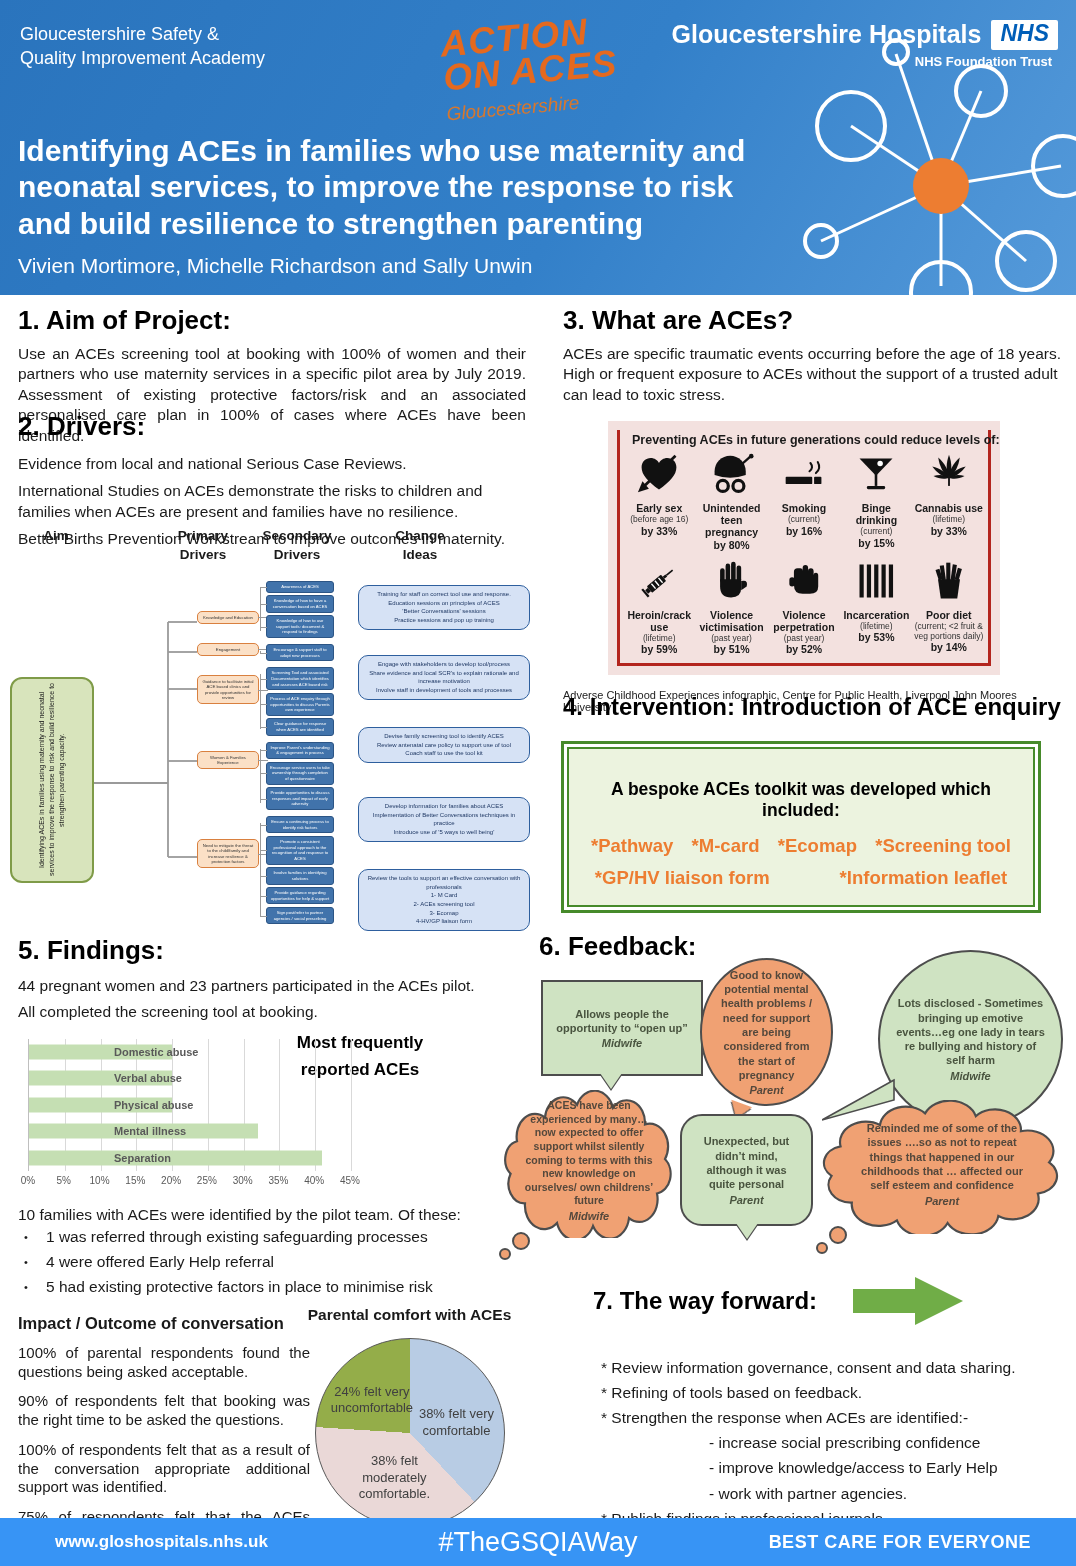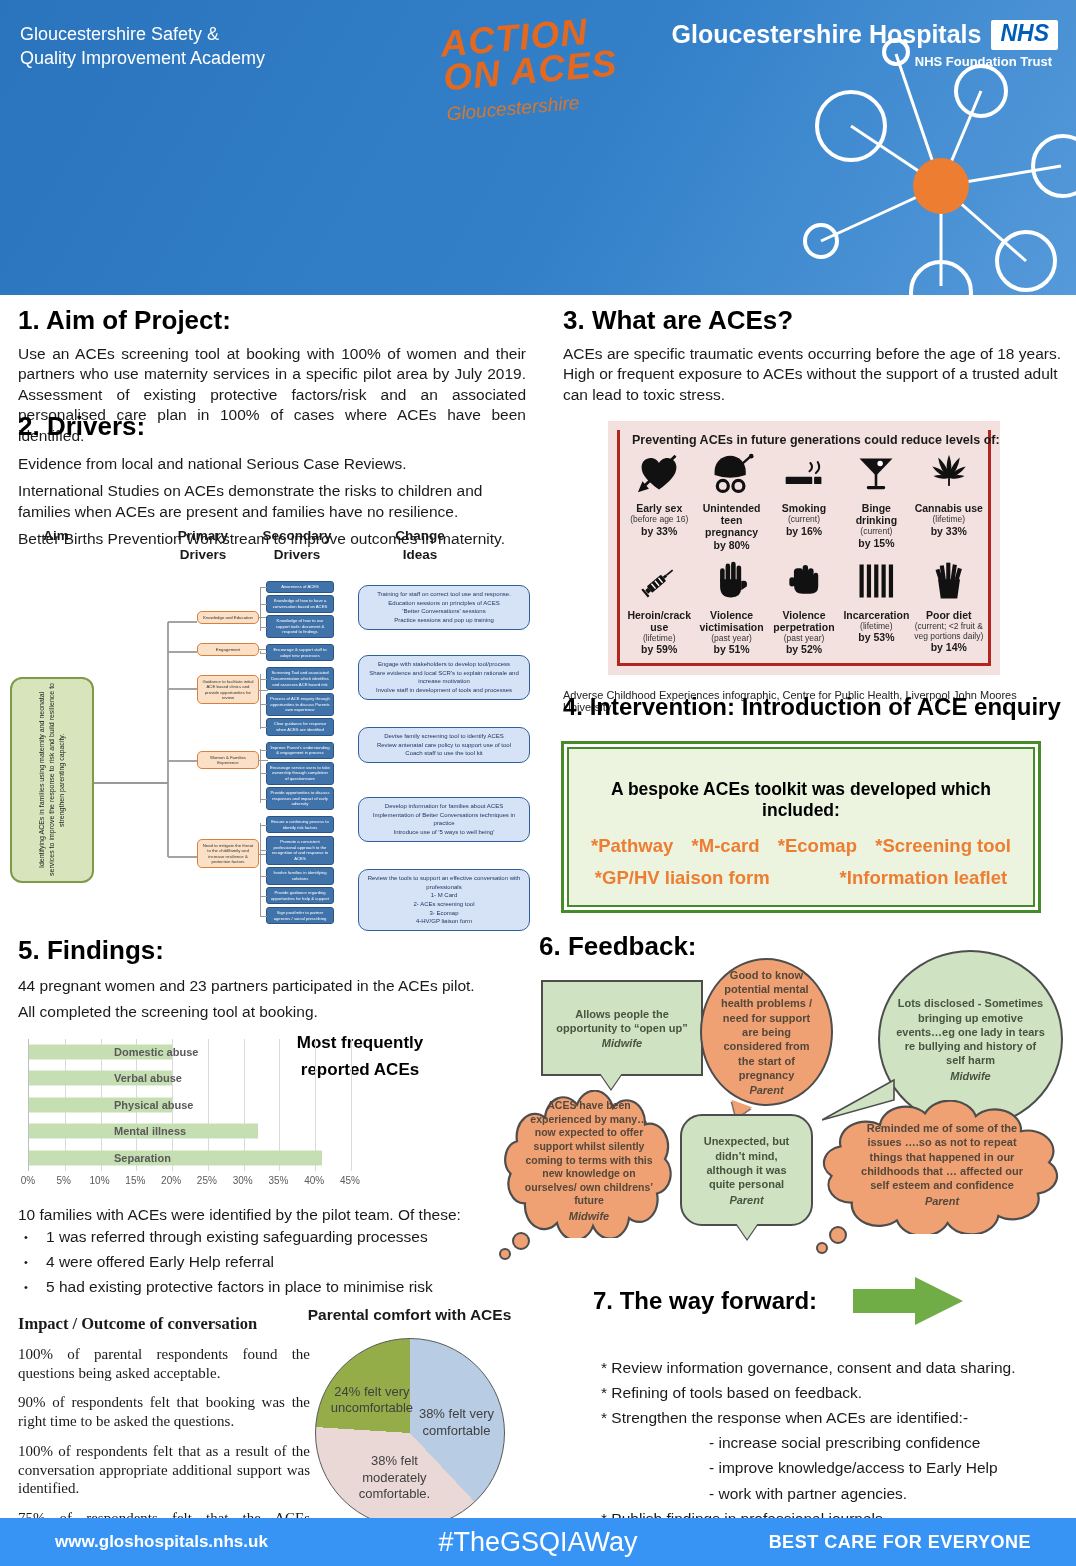--- a/index.html
+++ b/index.html
@@ -65,21 +65,21 @@
   .bc-label{position:absolute;left:85px;top:50%;transform:translateY(-50%);
       font-size:11px;font-weight:bold;color:#595959;white-space:nowrap;}
   #bc-ticks{position:relative;height:16px;margin-top:4px;width:322px;}
   .bc-tick{position:absolute;transform:translateX(-50%);font-size:10px;color:#595959;}
   #bc-title{position:absolute;left:232px;top:-10px;width:200px;text-align:center;
       font-size:17px;font-weight:bold;line-height:1.6;color:#000;}
   #families-block{margin-top:14px;}
   .bullet-row{display:flex;font-size:15.5px;line-height:1.6;margin-left:6px;}
   .bullet-dot{width:22px;font-size:11px;padding-top:4px;}
   #impact-row{position:relative;margin-top:12px;}
-  #impact-block{width:292px;font-family:Liberation Serif, serif;}
+  #impact-block{width:292px;}
   #impact-heading{font-size:16.5px;font-weight:bold;margin-top:14px;}
   .impact-p{font-size:15px;line-height:1.25;margin-top:11px;text-align:justify;}
   #pie-wrap{position:absolute;left:284px;top:-8px;width:215px;}
   #pie-title{font-size:15.5px;font-weight:bold;text-align:center;}
   #pie{position:relative;width:190px;height:190px;border-radius:50%;margin:14px auto 0 auto;
        border:1.5px solid #595959;box-sizing:border-box;}
   .pie-label{position:absolute;font-size:13px;color:#404040;text-align:center;line-height:1.25;}
   
   #sec-what{position:absolute;left:0;top:10px;width:500px;}
   #ig-outer{margin:16px 0 0 45px;width:392px;background:#f3e1df;padding:9px;box-sizing:border-box;}
@@ -253,20 +253,26 @@
       <div class="action-l2">ON ACES</div>
       <div class="action-sub">Gloucestershire</div>
     </div>
     <div class="ghft">
       <div class="ghft-row">
         <span class="ghft-name">Gloucestershire Hospitals</span>
         <span class="nhs-box">NHS</span>
       </div>
       <div class="ghft-trust">NHS Foundation Trust</div>
     </div>
+    <div class="title-block">
+      <div class="title-line">Identifying ACEs in families who use maternity and</div>
+      <div class="title-line">neonatal services, to improve the response to risk</div>
+      <div class="title-line">and build resilience to strengthen parenting</div>
+      <div class="authors">Vivien Mortimore, Michelle Richardson and Sally Unwin</div>
+    </div>
   </div>
 
   <div id="left-col">
     <div id="sec-aim">
       <div class="sec-h">1. Aim of Project:</div>
       <div class="body-p just">Use an ACEs screening tool at booking with 100% of women and their partners who use maternity services in a specific pilot area by July 2019.  Assessment of existing protective factors/risk and an associated personalised care plan in 100% of cases where ACEs have been identified.</div>
     </div>
     <div id="sec-drivers">
       <div class="sec-h">2. Drivers:</div>
       <div class="body-p" style="margin-top:12px">Evidence from local and national Serious Case Reviews.</div>

